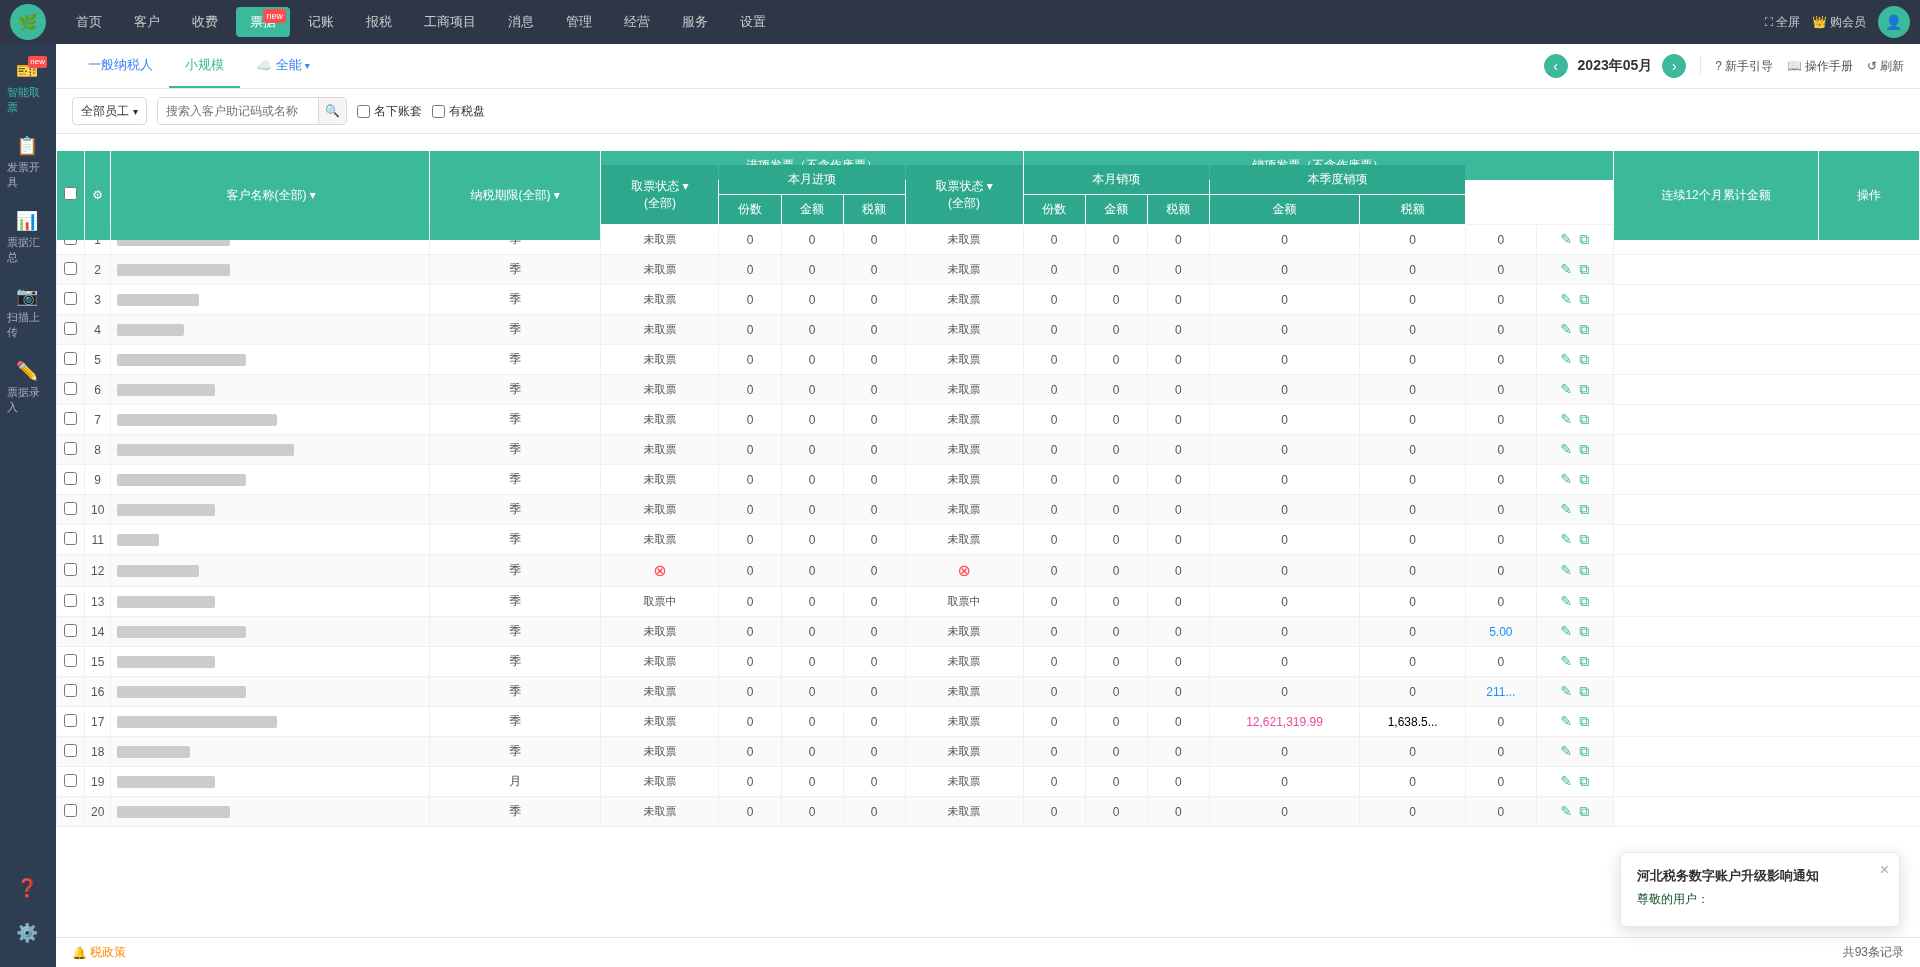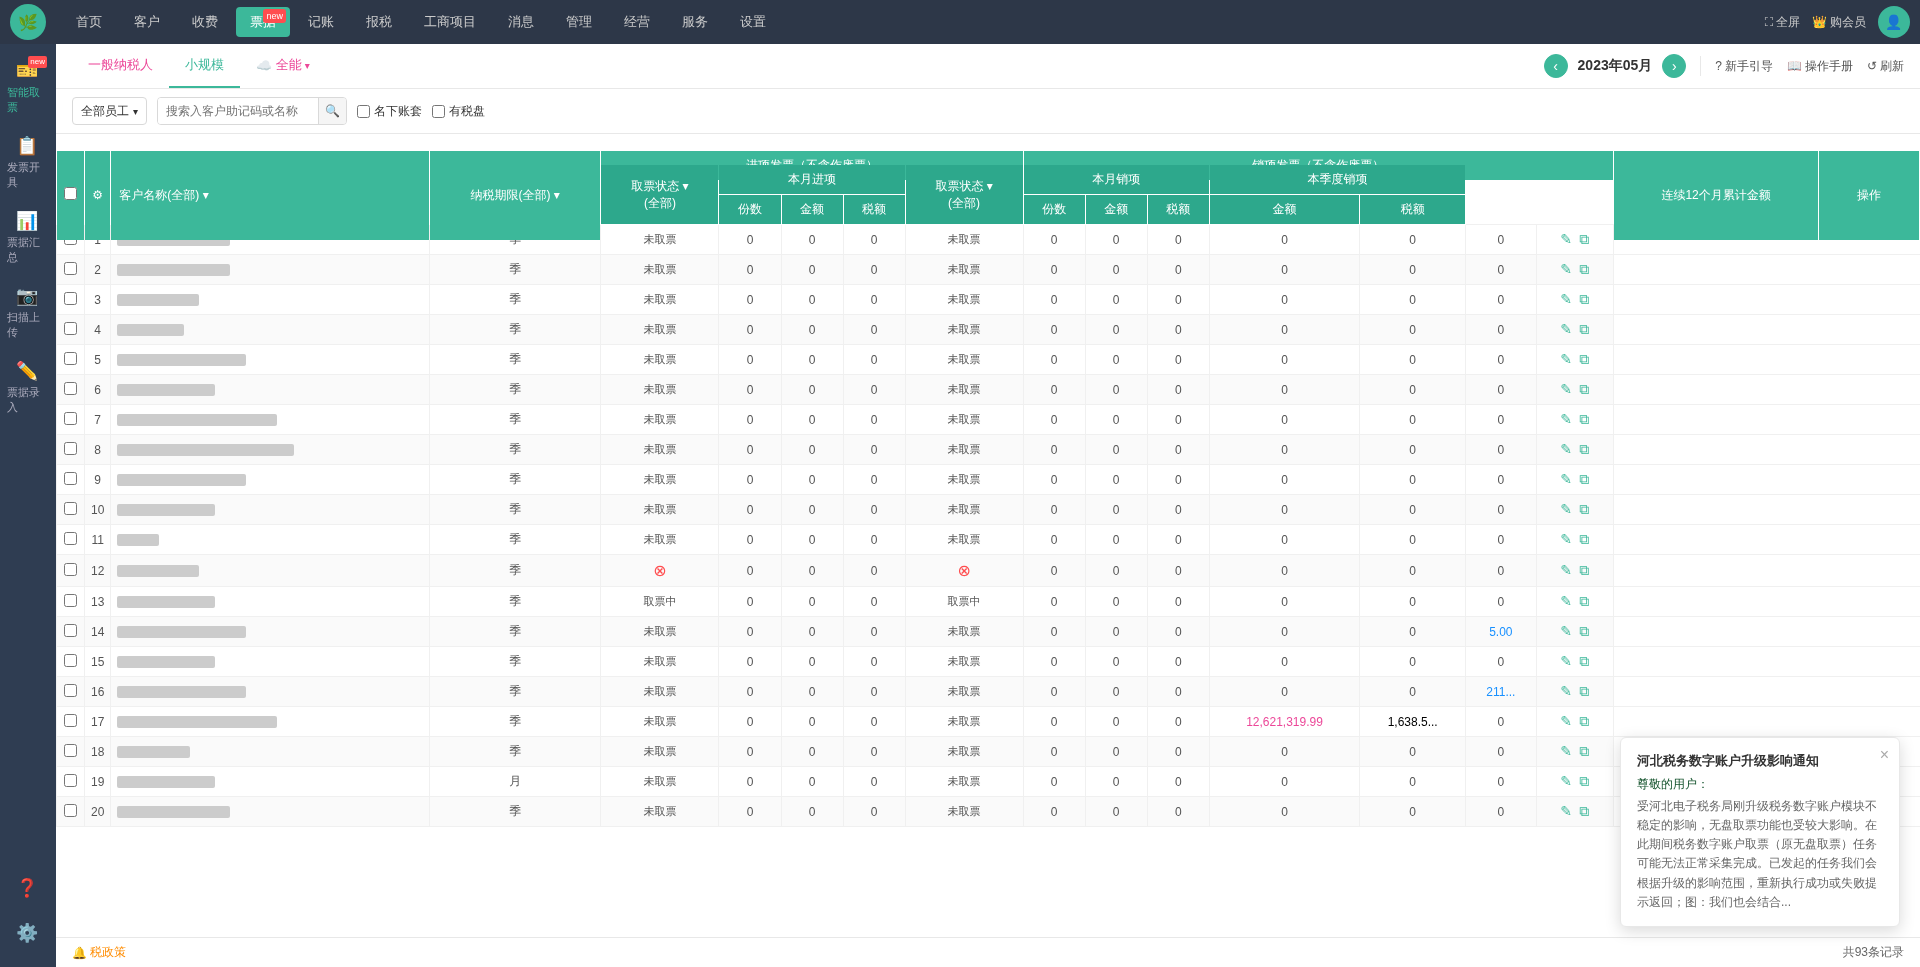--- a/index.html
+++ b/index.html
@@ -108,21 +108,21 @@
       padding: 0 16px;
       border-bottom: 1px solid #e8e8e8;
       height: 44px;
       gap: 0;
     }
     .sub-tab {
       padding: 0 16px;
       height: 44px;
       display: flex; align-items: center;
       cursor: pointer;
-      color: #ec4899;
+      color: #3b82f6;
       border-bottom: 2px solid transparent;
       font-size: 13px;
     }
     .sub-tab.active {
       color: #3cb89a;
       border-bottom: 2px solid #3cb89a;
     }
     .period-btn {
       width: 24px; height: 24px;
       border-radius: 50%;
@@ -394,21 +394,21 @@
         <span>有税盘</span>
       </label>
     </div>
 
     <div class="table-wrap">
       <table>
         <thead>
           <tr>
             <th rowspan="3" style="width:28px;"><input type="checkbox" style=""></th>
             <th rowspan="3" style="width:24px;"><span>⚙</span></th>
-            <th rowspan="3" style="min-width:160px; text-align:left; padding-left:8px;">客户名称(全部) ▾</th>
+            <th rowspan="3" style="min-width:160px; text-align:center; padding-left:8px;">客户名称(全部) ▾</th>
             <th rowspan="3" style="min-width:70px;">纳税期限(全部) ▾</th>
             <th colspan="5">进项发票（不含作废票）</th>
             <th colspan="8">销项发票（不含作废票）</th>
             <th rowspan="3" style="min-width:100px;">连续12个月累计金额</th>
             <th rowspan="3" class="col-ops">操作</th>
           </tr>
           <tr>
             <th rowspan="2" class="sub-header" style="min-width:70px;">取票状态 ▾<br>(全部)</th>
             <th colspan="3" class="sub-header">本月进项</th>
 
@@ -860,14 +860,13 @@
       </span>
       <span style="margin-left:auto;">共93条记录</span>
     </div>
   </div>
 </div>
 
 <div class="notification-popup">
   <span class="close-btn">×</span>
   <div class="title">河北税务数字账户升级影响通知</div>
   <div style="font-size:12px; color:#14532d; margin-bottom:4px;">尊敬的用户：</div>
-  <div class="body-text">受河北电子税务局刚升级税务数字账户模块不稳定的影响，无盘取票功能也受较大影响。在此期间税务数字账户取票（原无盘取票）任务可能无法正常采集完成。已发起的任务我们会根据升级的影响范围，重新执行成功或失败提示返回；图：我们也会结合...</div>
 </div>
 
 </body></html>

